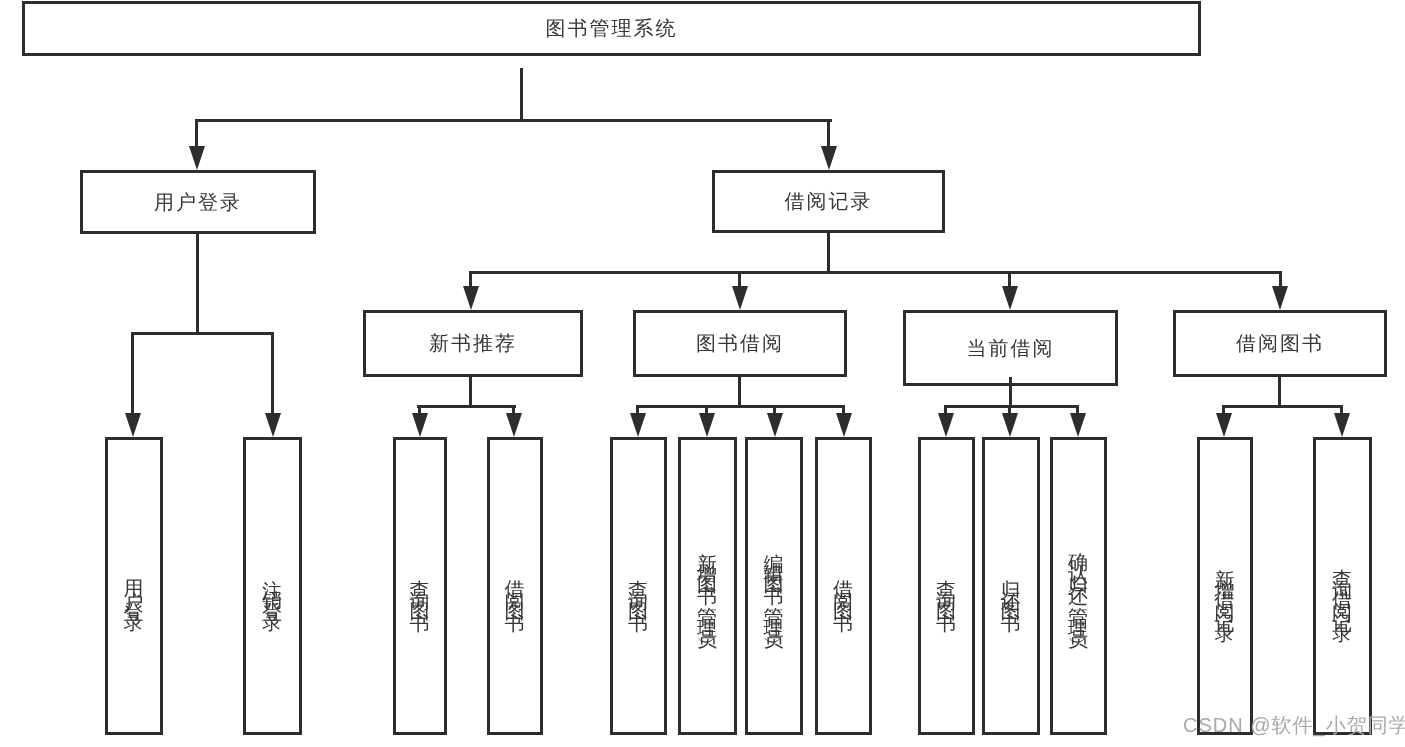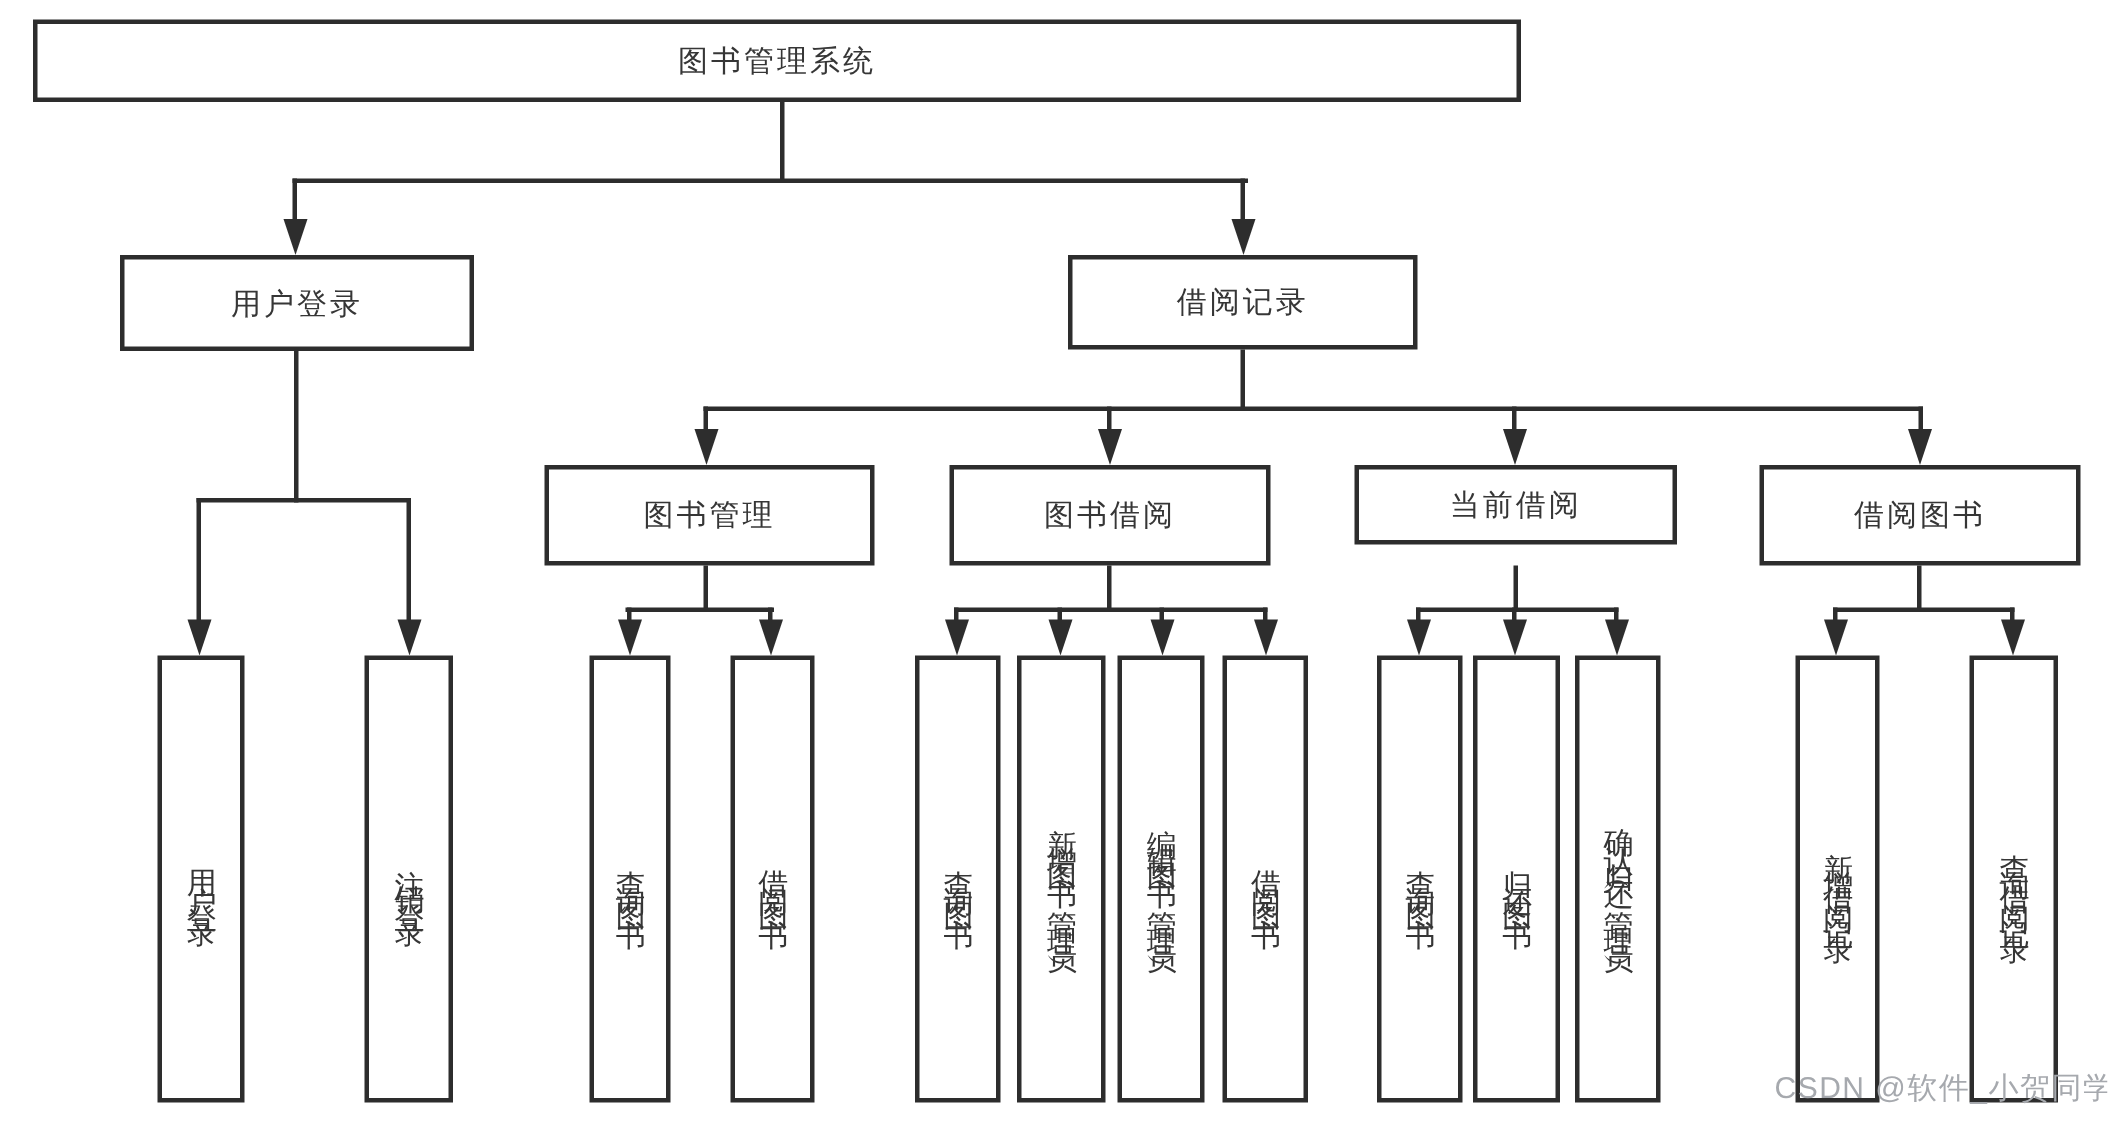--- a/index.html
+++ b/index.html
@@ -57,21 +57,21 @@
     letter-spacing:1px;
     white-space:nowrap;
     z-index:5;
   }
 </style>
 </head>
 <body>
 
 <div class="stage">
 
-  <div class="box hbox" style="left:22px;top:13px;width:992px;height:55px">
+  <div class="box hbox" style="left:22px;top:1px;width:1179px;height:55px">
     <span>图书管理系统</span>
   </div>
 
   <div class="line" style="left:520px;top:68px;width:3px;height:53px"></div>
   <div class="line" style="left:195px;top:119px;width:637px;height:3px"></div>
   <div class="line" style="left:195px;top:119px;width:3px;height:30px"></div>
   <div class="arrowhead" style="left:189px;top:146px"></div>
   <div class="line" style="left:827px;top:119px;width:3px;height:30px"></div>
   <div class="arrowhead" style="left:821px;top:146px"></div>
 
@@ -94,26 +94,26 @@
   <div class="line" style="left:469px;top:271px;width:3px;height:17px"></div>
   <div class="arrowhead" style="left:463px;top:286px"></div>
   <div class="line" style="left:738px;top:271px;width:3px;height:17px"></div>
   <div class="arrowhead" style="left:732px;top:286px"></div>
   <div class="line" style="left:1008px;top:271px;width:3px;height:17px"></div>
   <div class="arrowhead" style="left:1002px;top:286px"></div>
   <div class="line" style="left:1279px;top:271px;width:3px;height:17px"></div>
   <div class="arrowhead" style="left:1272px;top:286px"></div>
 
   <div class="box hbox" style="left:363px;top:310px;width:220px;height:67px">
-    <span>图书管理</span>
+    <span>新书推荐</span>
   </div>
   <div class="box hbox" style="left:633px;top:310px;width:214px;height:67px">
     <span>图书借阅</span>
   </div>
-  <div class="box hbox" style="left:903px;top:310px;width:215px;height:53px">
+  <div class="box hbox" style="left:903px;top:310px;width:215px;height:76px">
     <span>当前借阅</span>
   </div>
   <div class="box hbox" style="left:1173px;top:310px;width:214px;height:67px">
     <span>借阅图书</span>
   </div>
 
   <div class="line" style="left:469px;top:377px;width:3px;height:31px"></div>
   <div class="line" style="left:417px;top:405px;width:99px;height:3px"></div>
   <div class="line" style="left:418px;top:405px;width:3px;height:12px"></div>
   <div class="arrowhead" style="left:412px;top:413px"></div>

